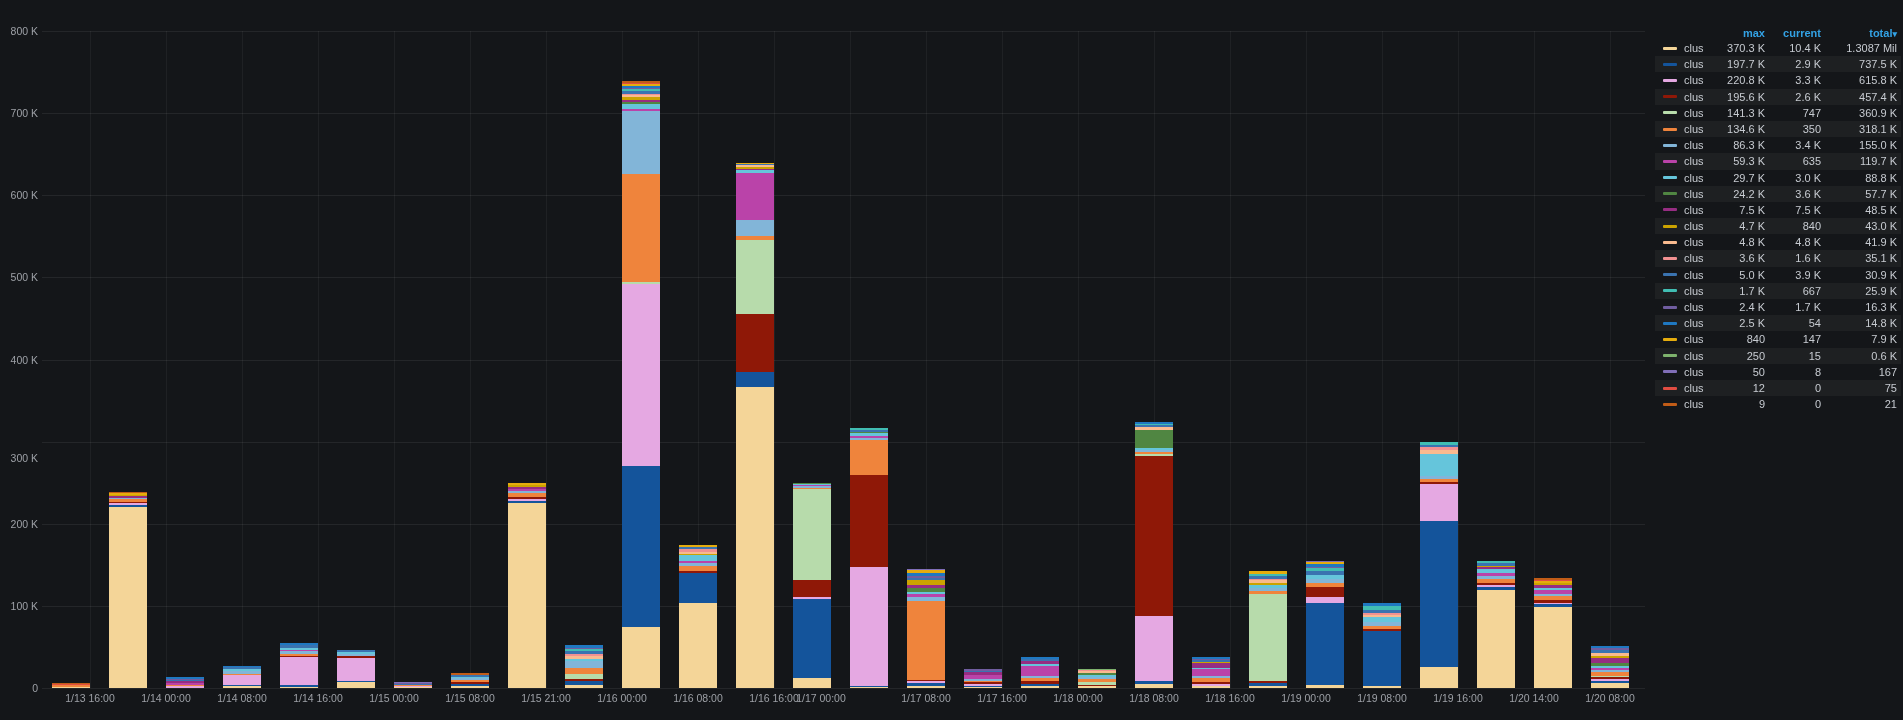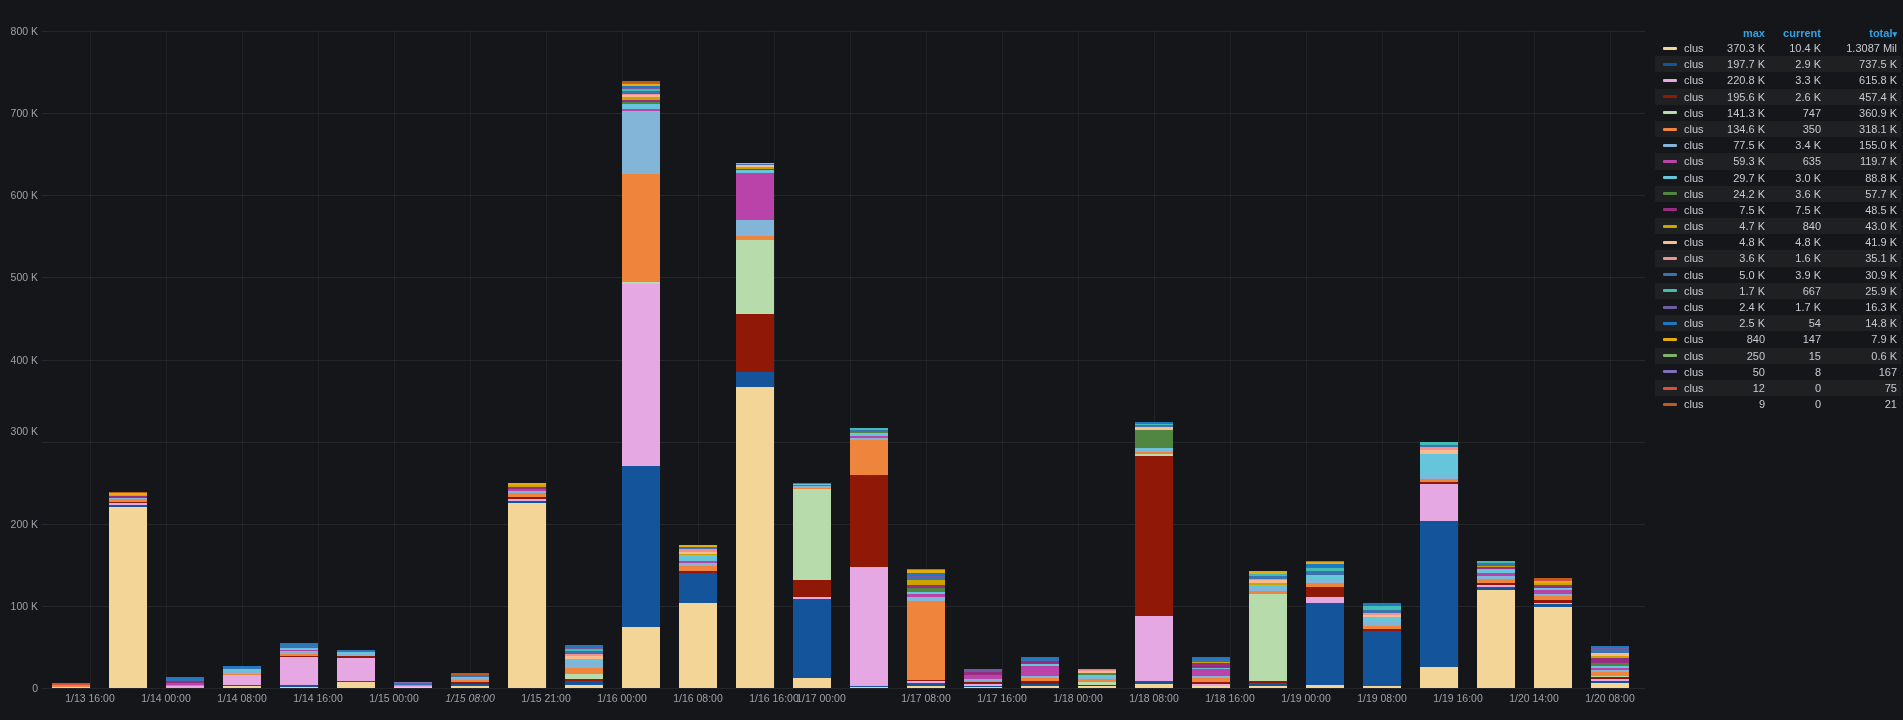--- a/index.html
+++ b/index.html
@@ -28,21 +28,21 @@
 </head>
 <body>
 
 <div id="stage">
   <div id="yaxis">
       <div class="ylabel" style="position: absolute; left: 0px; top: 25px;">800 K</div>
       <div class="ylabel" style="position: absolute; left: 0px; top: 107.125px;">700 K</div>
       <div class="ylabel" style="position: absolute; left: 0px; top: 189.25px;">600 K</div>
       <div class="ylabel" style="position: absolute; left: 0px; top: 271.375px;">500 K</div>
       <div class="ylabel" style="position: absolute; left: 0px; top: 353.5px;">400 K</div>
-      <div class="ylabel" style="position: absolute; left: 0px; top: 425px;">300 K</div>
+      <div class="ylabel" style="position: absolute; left: 0px; top: 452px;">300 K</div>
       <div class="ylabel" style="position: absolute; left: 0px; top: 517.75px;">200 K</div>
       <div class="ylabel" style="position: absolute; left: 0px; top: 599.875px;">100 K</div>
       <div class="ylabel" style="position: absolute; left: 0px; top: 682px;">0</div>
     </div>
   <div id="plot">
       <div class="hgrid" style="top: 0px;"></div>
       <div class="hgrid" style="top: 82.125px;"></div>
       <div class="hgrid" style="top: 164.25px;"></div>
       <div class="hgrid" style="top: 246.375px;"></div>
       <div class="hgrid" style="top: 328.5px;"></div>
@@ -442,21 +442,21 @@
         <div class="seg" style="height: 2.46375px; background: rgb(112, 93, 160);"></div>
         <div class="seg" style="height: 1.6425px; background: rgb(31, 120, 193);"></div>
       </div>
     </div>
   <div id="xaxis">
       <div class="xlabel" style="left: 45px;">1/13 16:00</div>
       <div class="xlabel" style="left: 121px;">1/14 00:00</div>
       <div class="xlabel" style="left: 197px;">1/14 08:00</div>
       <div class="xlabel" style="left: 273px;">1/14 16:00</div>
       <div class="xlabel" style="left: 349px;">1/15 00:00</div>
-      <div class="xlabel" style="left: 425px; font-style: italic;">1/15 08:00</div>
+      <div class="xlabel" style="left: 425px;">1/15 08:00</div>
       <div class="xlabel" style="left: 501px;">1/15 21:00</div>
       <div class="xlabel" style="left: 577px;">1/16 00:00</div>
       <div class="xlabel" style="left: 653px;">1/16 08:00</div>
       <div class="xlabel" style="left: 729px;">1/16 16:00</div>
       <div class="xlabel" style="left: 776px; text-align: center;">1/17 00:00</div>
       <div class="xlabel" style="left: 881px;">1/17 08:00</div>
       <div class="xlabel" style="left: 957px;">1/17 16:00</div>
       <div class="xlabel" style="left: 1033px;">1/18 00:00</div>
       <div class="xlabel" style="left: 1109px;">1/18 08:00</div>
       <div class="xlabel" style="left: 1185px;">1/18 16:00</div>
@@ -512,21 +512,21 @@
       <div class="lg-row">
         <span class="sw" style="background: rgb(239, 132, 60);"></span>
         <span class="lg-name">cluster026</span>
         <span class="c-max">134.6 K</span>
         <span class="c-cur">350</span>
         <span class="c-tot">318.1 K</span>
       </div>
       <div class="lg-row">
         <span class="sw" style="background: rgb(130, 181, 216);"></span>
         <span class="lg-name">cluster003</span>
-        <span class="c-max">77.5 K</span>
+        <span class="c-max">86.3 K</span>
         <span class="c-cur">3.4 K</span>
         <span class="c-tot">155.0 K</span>
       </div>
       <div class="lg-row">
         <span class="sw" style="background: rgb(186, 67, 169);"></span>
         <span class="lg-name">cluster023</span>
         <span class="c-max">59.3 K</span>
         <span class="c-cur">635</span>
         <span class="c-tot">119.7 K</span>
       </div>

